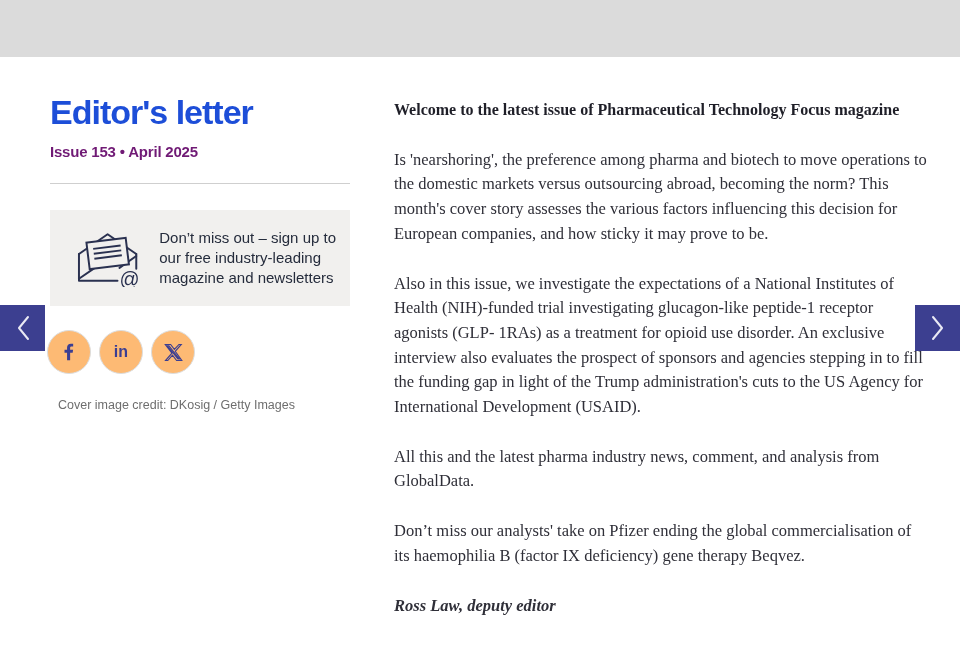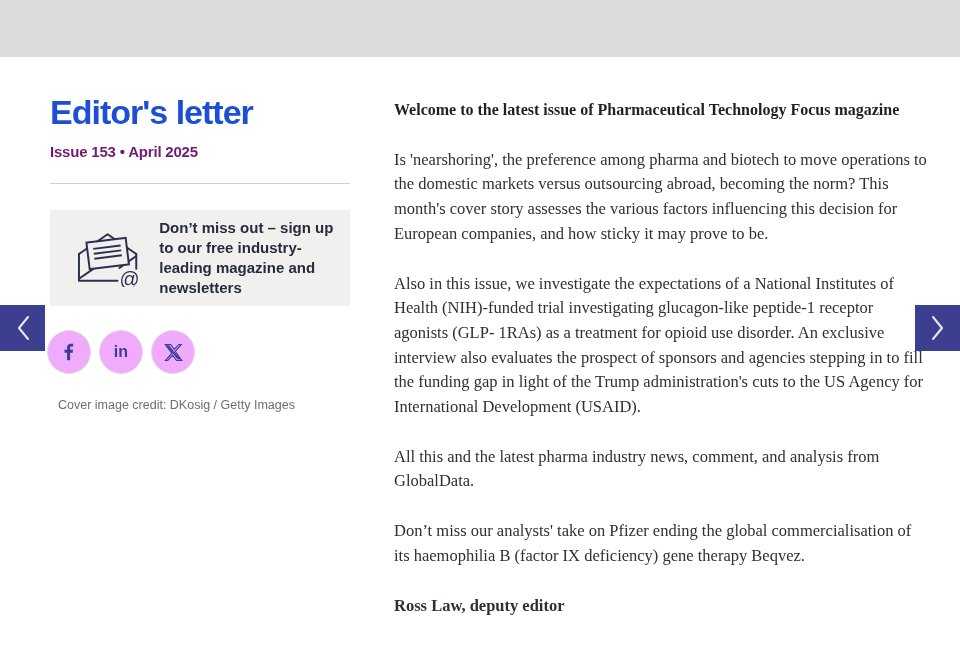--- a/index.html
+++ b/index.html
@@ -24,44 +24,44 @@
     position:absolute;top:86px;left:0;width:300px;height:0;
     border:none;border-top:1px solid #cfcfcf;margin:0;
   }
   .newsletter{
     position:absolute;top:113px;left:0;width:300px;height:96px;
     background:#f1f0ee;display:flex;align-items:center;
     padding:0 8px 0 26px;box-sizing:border-box;cursor:pointer;
   }
   .newsletter-text{
     margin:0 0 0 20px;width:185px;
-    font-size:15px;line-height:20px;color:#252c3c;font-weight:bold;
+    font-size:15px;line-height:20px;color:#252c3c;
   }
   .social{position:absolute;top:233px;left:-3px;display:flex;gap:8px;}
   .social-circle{
     width:44px;height:44px;border-radius:50%;box-sizing:border-box;
-    border:1px solid #dddddd;background:#f0abfc;
+    border:1px solid #dddddd;background:#fdba74;
     display:flex;align-items:center;justify-content:center;
     color:#3b3e92;cursor:pointer;text-decoration:none;
   }
   .linkedin-glyph{font-weight:bold;font-size:16px;letter-spacing:0.2px;color:#3b3e92;}
   .credit{
     position:absolute;top:293px;left:0;margin:8px;white-space:nowrap;
     font-size:12.5px;color:#6e6e6e;
   }
 
   
   .letter{
     position:absolute;left:382px;top:98px;width:534px;
     font-family:"Liberation Serif","DejaVu Serif",serif;
     font-size:16.5px;line-height:24.7px;color:#2f2f38;margin-left:12px;
   }
   .letter p{margin:25px 0 0;}
   .letter .lead{margin:0;font-weight:bold;color:#1f1f28;font-size:16px;}
-  .letter .signature{font-weight:bold;}
+  .letter .signature{font-weight:bold;font-style:italic;}
 
   
   .nav-arrow{
     position:absolute;top:305px;width:45px;height:46px;
     background:#3c3f90;border:none;padding:0;cursor:pointer;
     display:flex;align-items:center;justify-content:center;
   }
   .nav-prev{left:0;}
   .nav-next{right:0;}
   .icon-line{stroke:#2a3150;stroke-width:2;fill:none;stroke-linejoin:round;stroke-linecap:round;}

